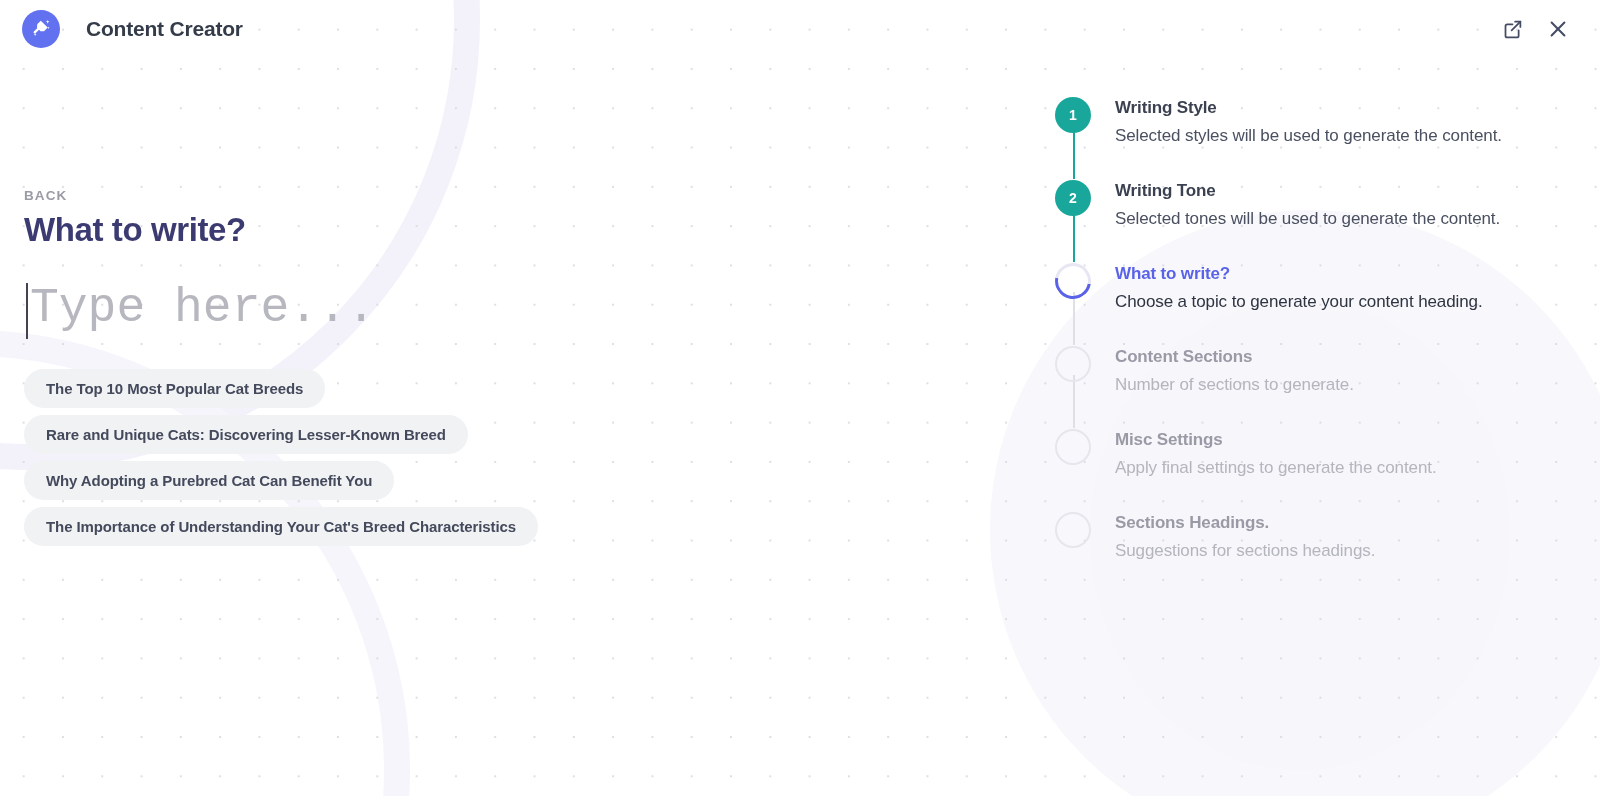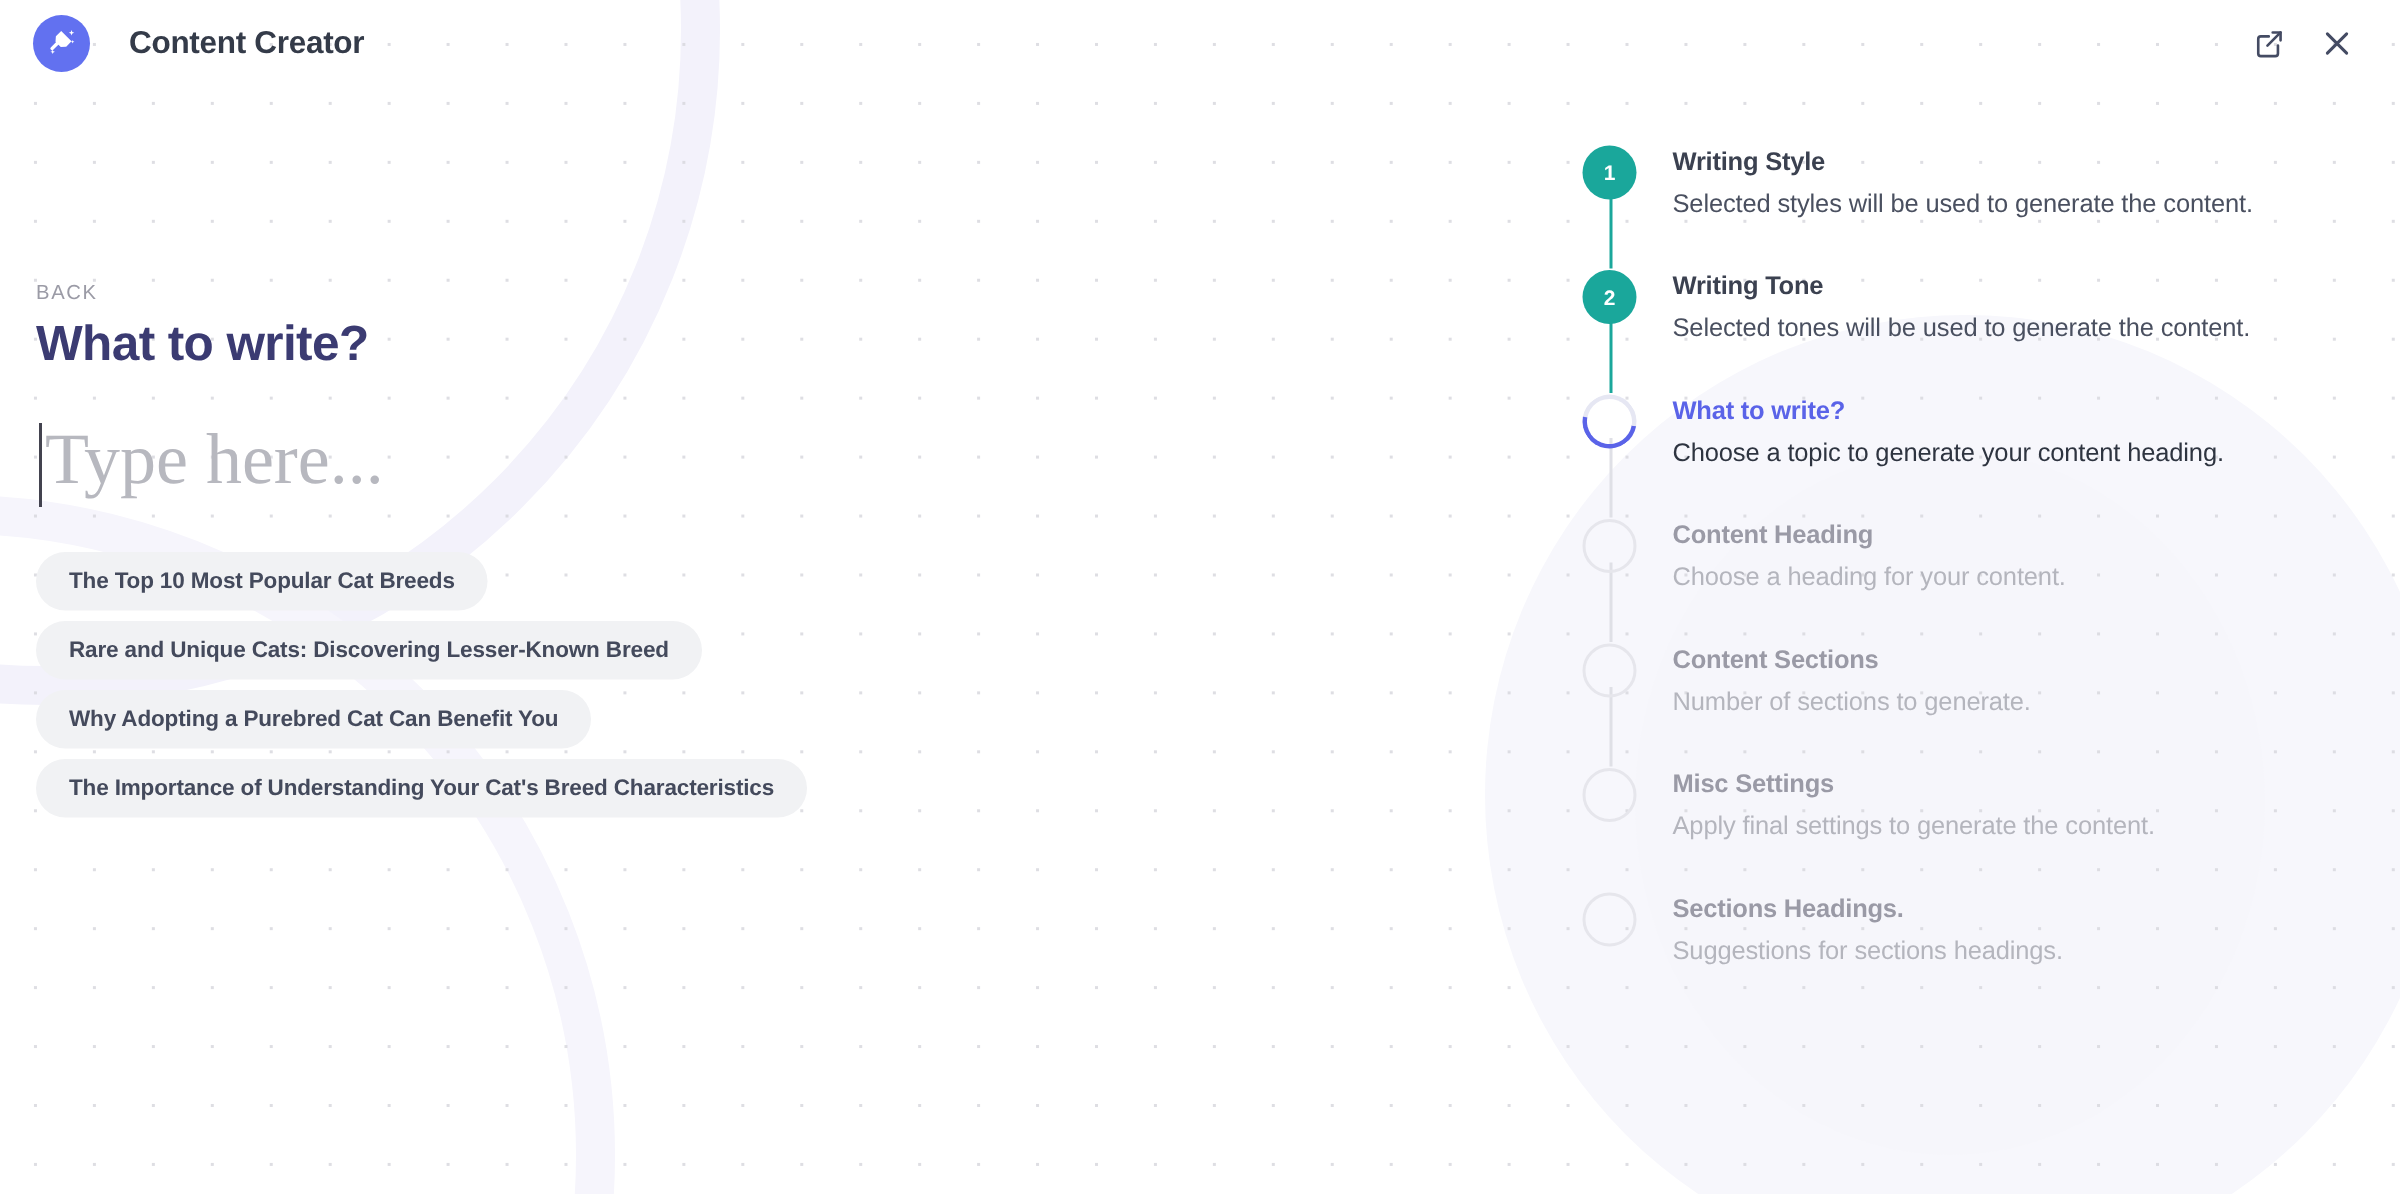--- a/index.html
+++ b/index.html
@@ -123,21 +123,21 @@
     left: 24px;
     top: 186px;
     width: 620px;
     z-index: 4;
   }
 
   .back-link {
     font-size: 13.5px;
     letter-spacing: 1.1px;
     color: #9b9ba6;
-    font-weight: normal;
+    font-weight: bold;
     cursor: pointer;
     display: inline-block;
     margin-bottom: 8px;
   }
 
   .page-title {
     font-size: 33px;
     font-weight: bold;
     color: #3b3b72;
     letter-spacing: -0.4px;
@@ -148,21 +148,21 @@
     position: relative;
     height: 74px;
     display: flex;
     align-items: center;
   }
 
   .topic-input {
     border: none;
     outline: none;
     background: transparent;
-    font-family: Liberation Serif, serif;
+    font-family: Liberation Mono, monospace;
     font-size: 48px;
     color: #3b3b72;
     width: 100%;
     padding: 0 0 0 6px;
     line-height: 1.1;
     caret-color: #3a3a4a;
   }
   .topic-input::placeholder {
     color: #b7b8bf;
     opacity: 1;
@@ -367,49 +367,41 @@
 
   <div class="step active">
     <div class="step-connector"></div>
     <div class="step-marker"></div>
     <div class="step-body">
       <div class="step-title">What to write?</div>
       <div class="step-desc">Choose a topic to generate your content heading.</div>
     </div>
   </div>
 
+
   <div class="step pending">
     <div class="step-connector"></div>
     <div class="step-marker"></div>
     <div class="step-body">
-      <div class="step-title">Content Heading</div>
-      <div class="step-desc">Choose a heading for your content.</div>
+      <div class="step-title">Content Sections</div>
+      <div class="step-desc">Number of sections to generate.</div>
+    </div>
+  </div>
+
+  <div class="step pending">
+
+    <div class="step-marker"></div>
+    <div class="step-body">
+      <div class="step-title">Misc Settings</div>
+      <div class="step-desc">Apply final settings to generate the content.</div>
     </div>
   </div>
 
   <div class="step pending">
     <div class="step-connector"></div>
     <div class="step-marker"></div>
     <div class="step-body">
-      <div class="step-title">Content Sections</div>
-      <div class="step-desc">Number of sections to generate.</div>
-    </div>
-  </div>
-
-  <div class="step pending">
-
-    <div class="step-marker"></div>
-    <div class="step-body">
-      <div class="step-title">Misc Settings</div>
-      <div class="step-desc">Apply final settings to generate the content.</div>
-    </div>
-  </div>
-
-  <div class="step pending">
-    <div class="step-connector"></div>
-    <div class="step-marker"></div>
-    <div class="step-body">
       <div class="step-title">Sections Headings.</div>
       <div class="step-desc">Suggestions for sections headings.</div>
     </div>
   </div>
 
 </div>
 
 </body></html>

